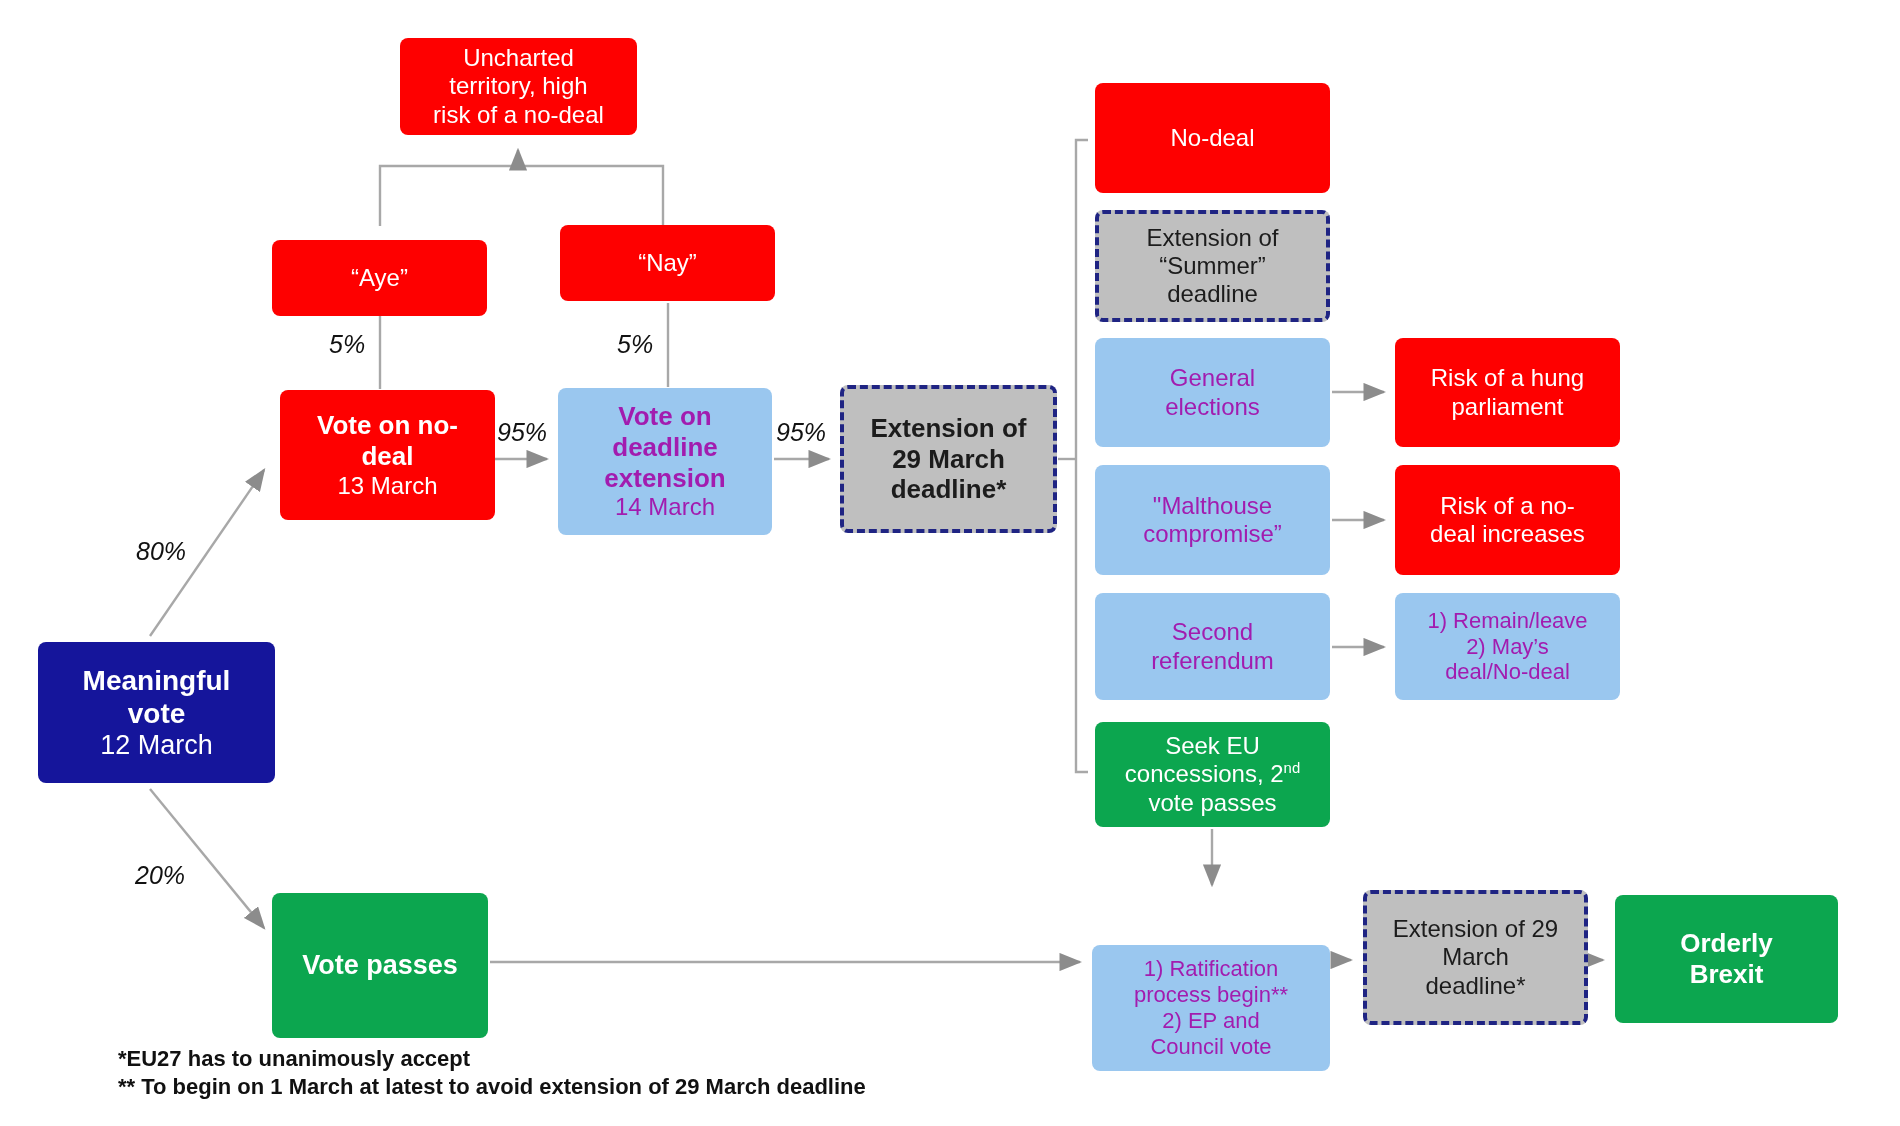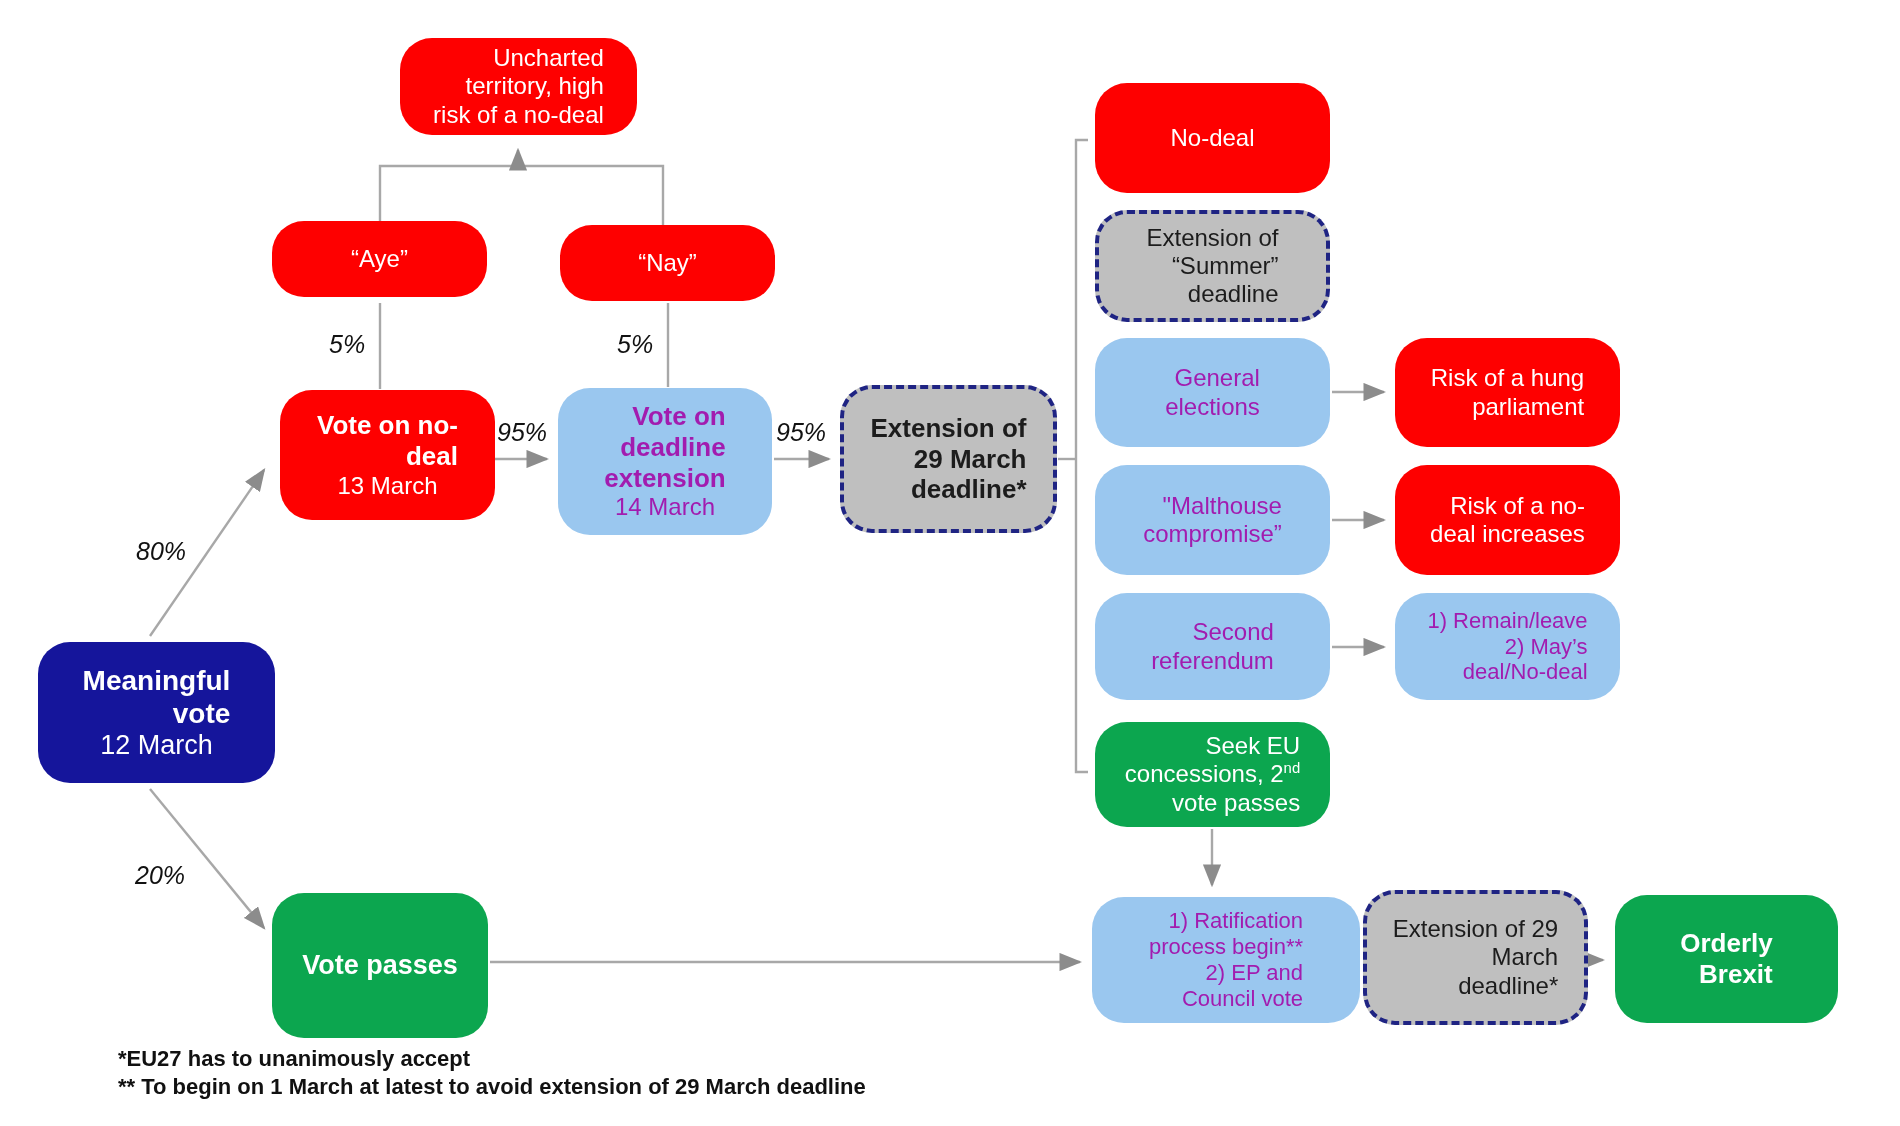--- a/index.html
+++ b/index.html
@@ -2,21 +2,21 @@
 <html style="--red: #FE0000; --light_blue: #9AC7EF; --navy: #15159B; --green: #0CA64F; --gray: #BFBFBF; --dash_border: #1F2483; --connector: #A8A8A8; --arrowhead: #8C8C8C;"><head>
 <meta charset="utf-8">
 <style>
   html,body{margin:0;padding:0;background:#fff;}
   body{width:1900px;height:1126px;position:relative;overflow:hidden;
        font-family:"Liberation Sans","DejaVu Sans",sans-serif;}
   #stage{position:absolute;inset:0;width:1900px;height:1126px;}
   svg.wires{position:absolute;left:0;top:0;width:1900px;height:1126px;}
   .edge{stroke:var(--connector,#A8A8A8);stroke-width:2.4;fill:none;}
   .node{position:absolute;display:flex;flex-direction:column;align-items:center;
-        justify-content:center;text-align:right;border-radius:32px;
+        justify-content:center;text-align:center;border-radius:8px;
         font-size:24px;line-height:1.18;box-sizing:border-box;padding:4px 8px;}
   .red{background:var(--red,#FE0000);color:#fff;}
   .blue{background:var(--light_blue,#9AC7EF);color:#a21caf;}
   .green{background:var(--green,#0CA64F);color:#fff;}
   .navy{background:var(--navy,#15159B);color:#fff;}
   .grayd{background:var(--gray,#BFBFBF);border:4px dashed var(--dash_border,#1F2483);color:#1c1c1c;}
   .txt{display:block;white-space:pre-line;}
   .bold{font-weight:bold;}
   .t26{font-size:26px;}
   .t27{font-size:27px;}
@@ -61,21 +61,21 @@
     <path class="edge" d="M1332 960 H1351" marker-end="url(#arrow)"></path>
     <path class="edge" d="M1590 960 H1603" marker-end="url(#arrow)"></path>
   </svg>
 
   <div class="node red" style="left:400px;top:38px;width:237px;height:97px">
     <span class="txt">Uncharted
 territory, high
 risk of a no-deal</span>
   </div>
 
-  <div class="node red" style="left:272px;top:221px;width:215px;height:76px">
+  <div class="node red" style="left:272px;top:240px;width:215px;height:76px">
     <span class="txt">“Aye”</span>
   </div>
 
   <div class="node red" style="left:560px;top:225px;width:215px;height:76px">
     <span class="txt">“Nay”</span>
   </div>
 
   <div class="node red" style="left:280px;top:390px;width:215px;height:130px">
     <span class="txt bold t26">Vote on no-
 deal</span>
@@ -143,21 +143,21 @@
     <span class="txt">Risk of a hung
 parliament</span>
   </div>
 
   <div class="node blue" style="left:1395px;top:593px;width:225px;height:107px">
     <span class="txt t22">1) Remain/leave
 2) May’s
 deal/No-deal</span>
   </div>
 
-  <div class="node blue" style="left:1092px;top:897px;width:268px;height:126px">
+  <div class="node blue" style="left:1092px;top:945px;width:238px;height:126px">
     <span class="txt t22">1) Ratification
 process begin**
 2) EP and
 Council vote</span>
   </div>
 
   <div class="node grayd" style="left:1363px;top:890px;width:225px;height:135px">
     <span class="txt">Extension of 29
 March
 deadline*</span>

